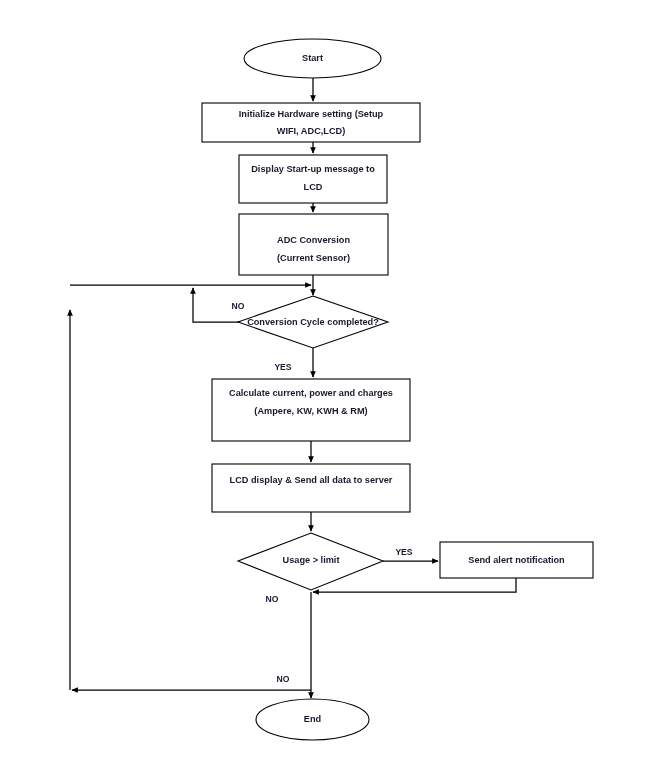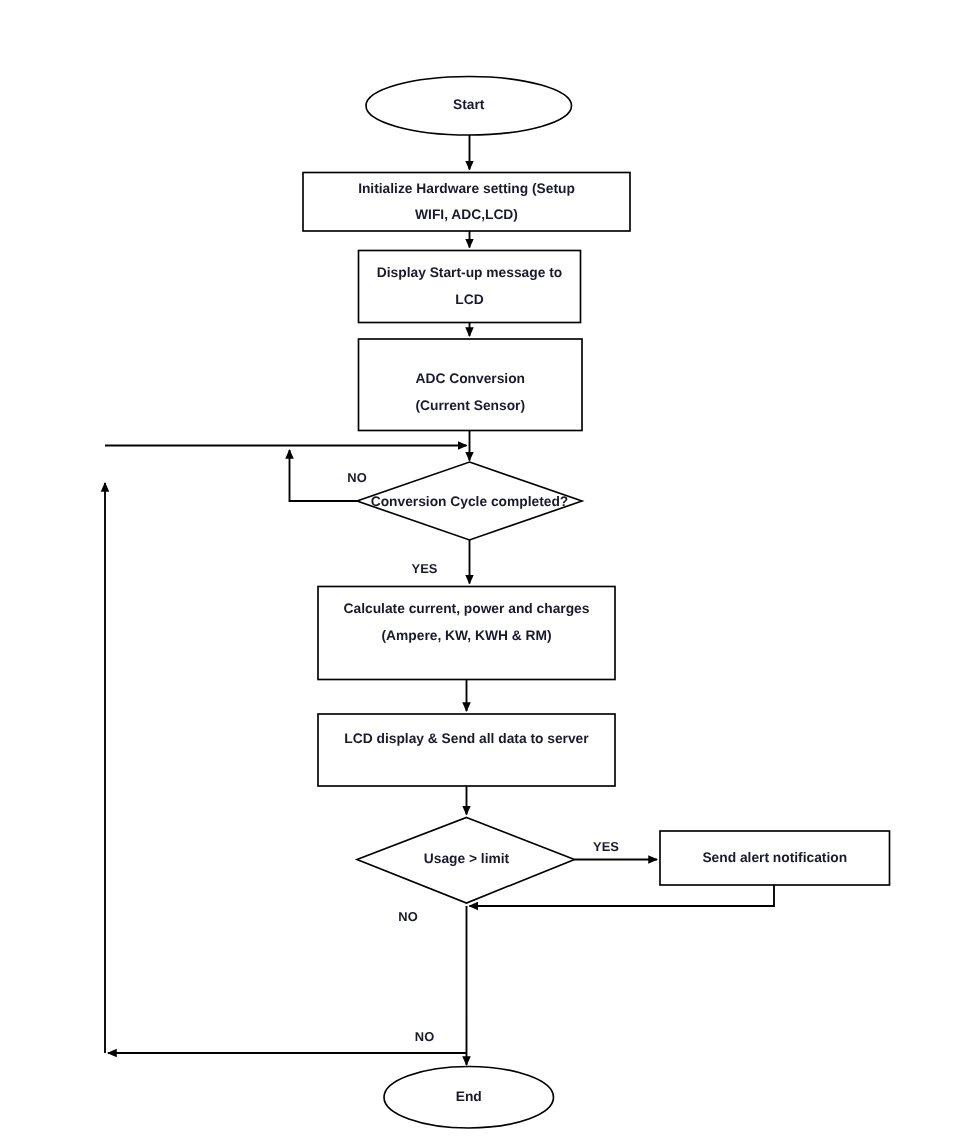--- a/index.html
+++ b/index.html
@@ -10,21 +10,21 @@
   body {
     width: 645px;
     height: 757px;
     font-family: "Liberation Sans", sans-serif;
     position: relative;
     overflow: hidden;
   }
   #flowchart-root {
     position: absolute;
     left: 0;
-    top: 12px;
+    top: 0;
     width: 645px;
     height: 544px;
   }
   svg.fc {
     display: block;
     width: 645px;
     height: 757px;
   }
   .node-shape {
     fill: #ffffff;

